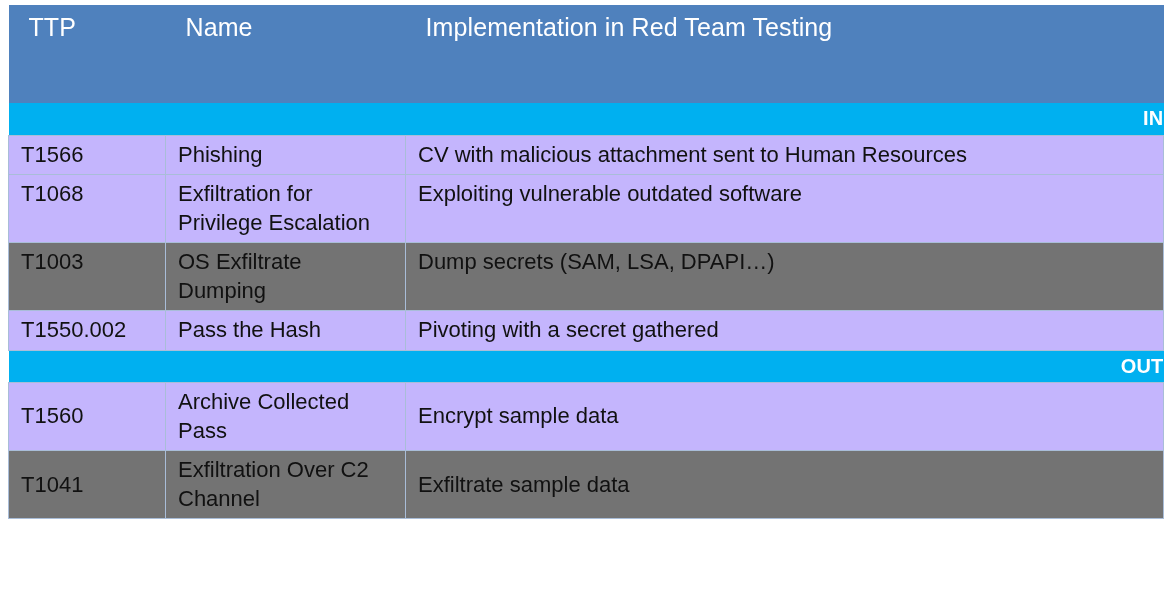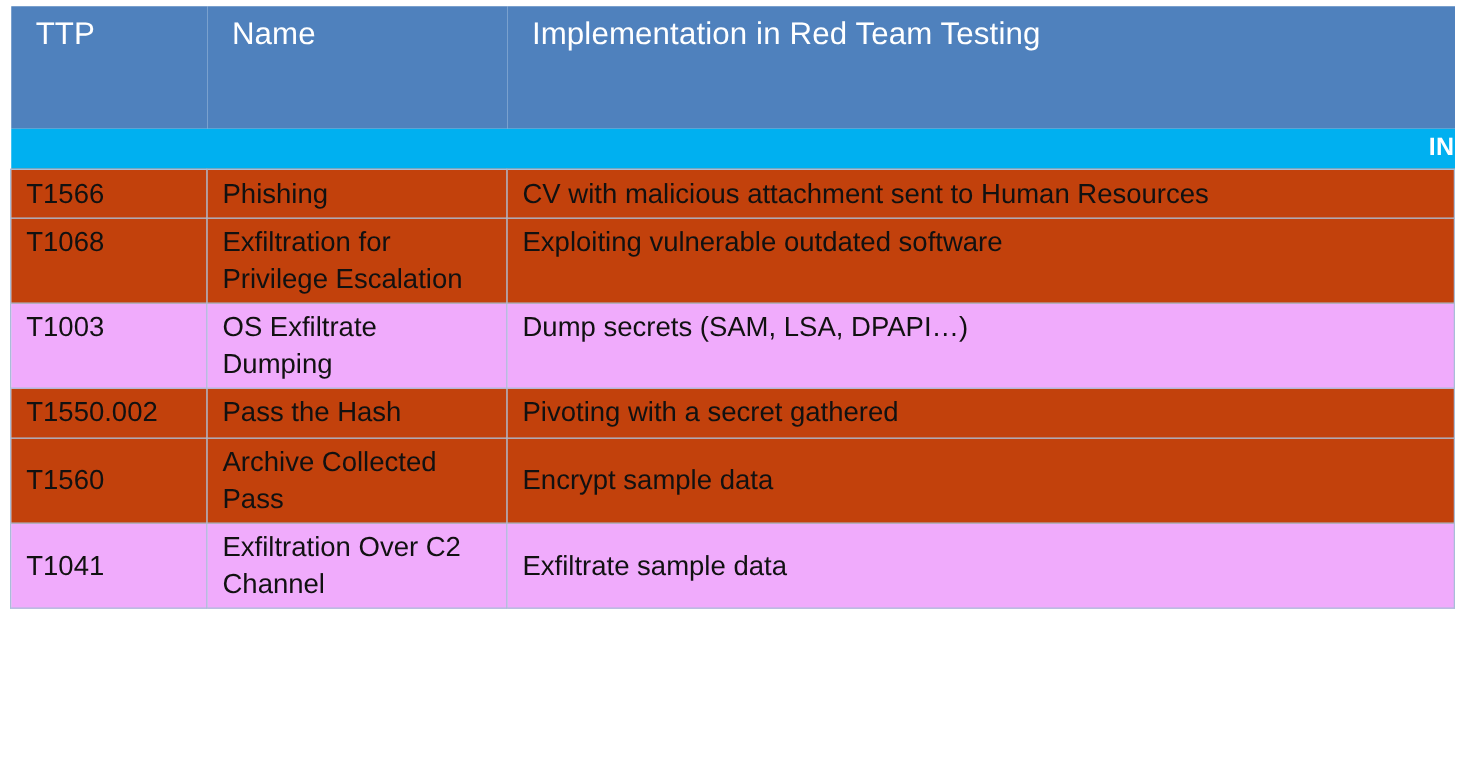--- a/index.html
+++ b/index.html
@@ -73,24 +73,24 @@
   
   tr.data-row td {
     border: 1px solid #A9BDD8;
     font-size: 22px;
     color: #111111;
     padding: 5px 10px 5px 12px;
     vertical-align: top;
     line-height: 1.30;
   }
   tr.data-row.shade td {
-    background: #f0abfc;
+    background: #737373;
   }
   tr.data-row.plain td {
-    background: #c2410c;
+    background: #c4b5fd;
   }
   td.cell-ttp   { padding-left: 10px; }
   td.cell-name  { padding-left: 14px; }
   td.cell-impl  { padding-left: 14px; }
 
   
   tr.data-row td.v-middle { vertical-align: middle; }
 
   
   table.ttp-table tr.band-row td { border-left: none; border-right: none; }
@@ -133,20 +133,23 @@
           <td class="cell-ttp">T1003</td>
           <td class="cell-name">OS Exfiltrate Dumping</td>
           <td class="cell-impl">Dump secrets (SAM, LSA, DPAPI…)</td>
         </tr>
         <tr class="data-row plain">
           <td class="cell-ttp">T1550.002</td>
           <td class="cell-name">Pass the Hash</td>
           <td class="cell-impl">Pivoting with a secret gathered</td>
         </tr>
 
+        <tr class="band-row">
+          <td colspan="3">OUT</td>
+        </tr>
         <tr class="data-row plain">
           <td class="cell-ttp v-middle">T1560</td>
           <td class="cell-name">Archive Collected Pass</td>
           <td class="cell-impl v-middle">Encrypt sample data</td>
         </tr>
         <tr class="data-row shade">
           <td class="cell-ttp v-middle">T1041</td>
           <td class="cell-name">Exfiltration Over C2 Channel</td>
           <td class="cell-impl v-middle">Exfiltrate sample data</td>
         </tr>

